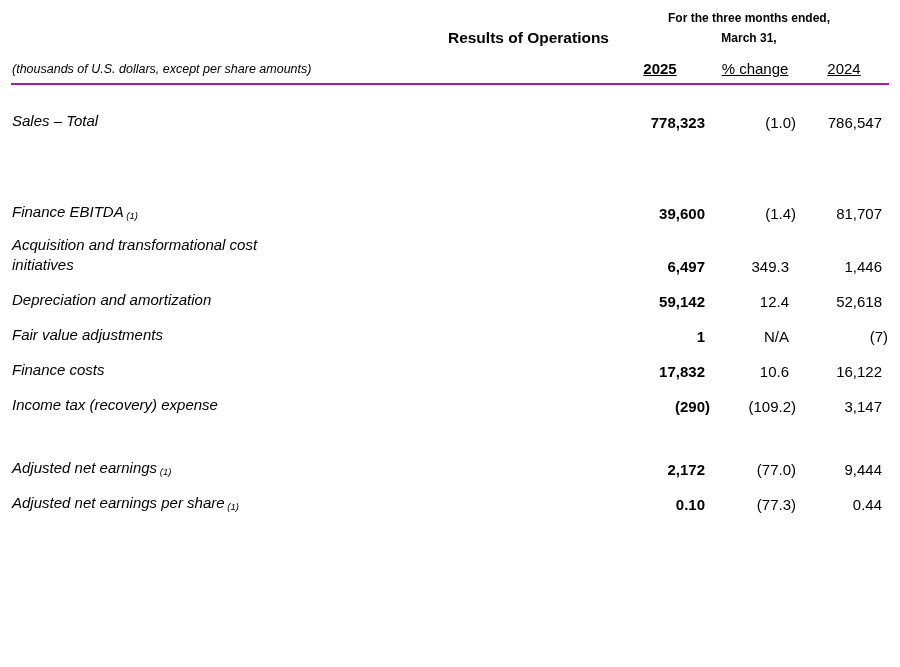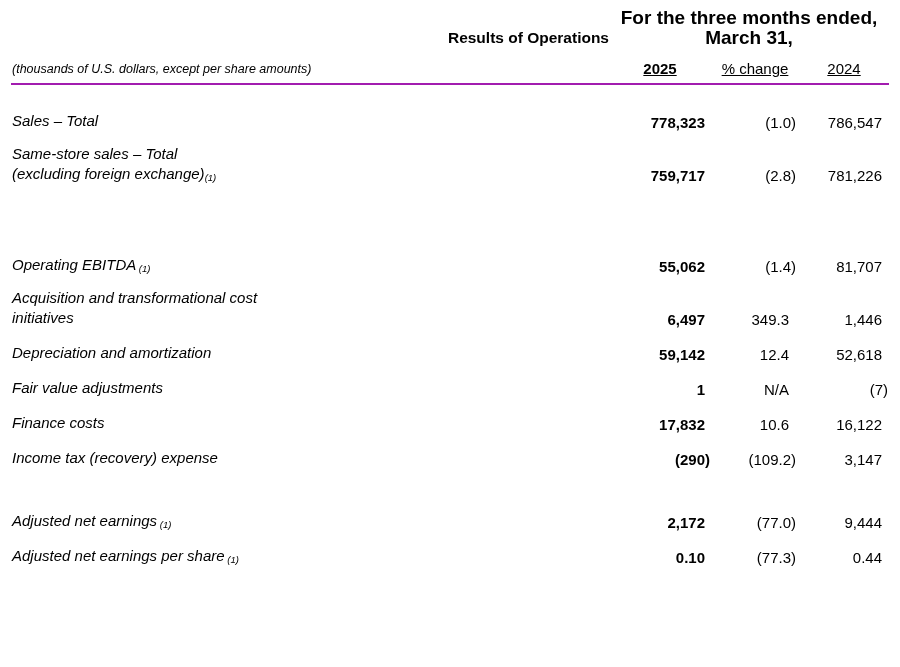--- a/index.html
+++ b/index.html
@@ -38,21 +38,21 @@
   th.title-cell {
     text-align: right;
     font-weight: bold;
     font-size: 15.5px;
     padding-left: 1px;
     padding-bottom: 1px;
   }
   th.period-cell {
     text-align: center;
     font-weight: bold;
-    font-size: 19px;
+    font-size: 12px;
     white-space: pre-line;
     padding-bottom: 1px;
   }
   th.subtitle-cell {
     text-align: left;
     font-style: italic;
     font-size: 12.5px;
     padding-left: 1px;
   }
   th.col-head { text-align: center; font-size: 15px; text-decoration: underline; }
@@ -110,40 +110,33 @@
     <tr class="sp18">
         <td colspan="4"></td>
       </tr>
 
     <tr class="r30">
       <td class="label"><span class="lbl">Sales – Total</span><sub class="fn"></sub></td>
       <td class="num n2025"><span class="v">778,323</span><span class="unit"></span></td>
       <td class="num npct paren">(1.0)</td>
       <td class="num n2024">786,547</td>
     </tr>
-    <tr class="r48">
-      <td class="label"><span class="lbl">Same-store sales – Total
-(excluding foreign exchange)</span><sub class="fn">(1)</sub></td>
-      <td class="num n2025"><span class="v">759,717</span><span class="unit"></span></td>
-      <td class="num npct paren">(2.8)</td>
-      <td class="num n2024">781,226</td>
-    </tr>
 
     <tr class="sp28">
         <td colspan="4"></td>
       </tr>
 
 
     <tr class="sp28">
         <td colspan="4"></td>
       </tr>
 
     <tr class="r30">
-      <td class="label"><span class="lbl">Operating EBITDA</span><sub class="fn"> (1)</sub></td>
-      <td class="num n2025"><span class="v">55,062</span><span class="unit"></span></td>
+      <td class="label"><span class="lbl">Finance EBITDA</span><sub class="fn"> (1)</sub></td>
+      <td class="num n2025"><span class="v">39,600</span><span class="unit"></span></td>
       <td class="num npct paren">(1.4)</td>
       <td class="num n2024">81,707</td>
     </tr>
     <tr class="r48">
       <td class="label"><span class="lbl">Acquisition and transformational cost
 initiatives</span><sub class="fn"></sub></td>
       <td class="num n2025"><span class="v">6,497</span><span class="unit"></span></td>
       <td class="num npct">349.3</td>
       <td class="num n2024">1,446</td>
     </tr>

